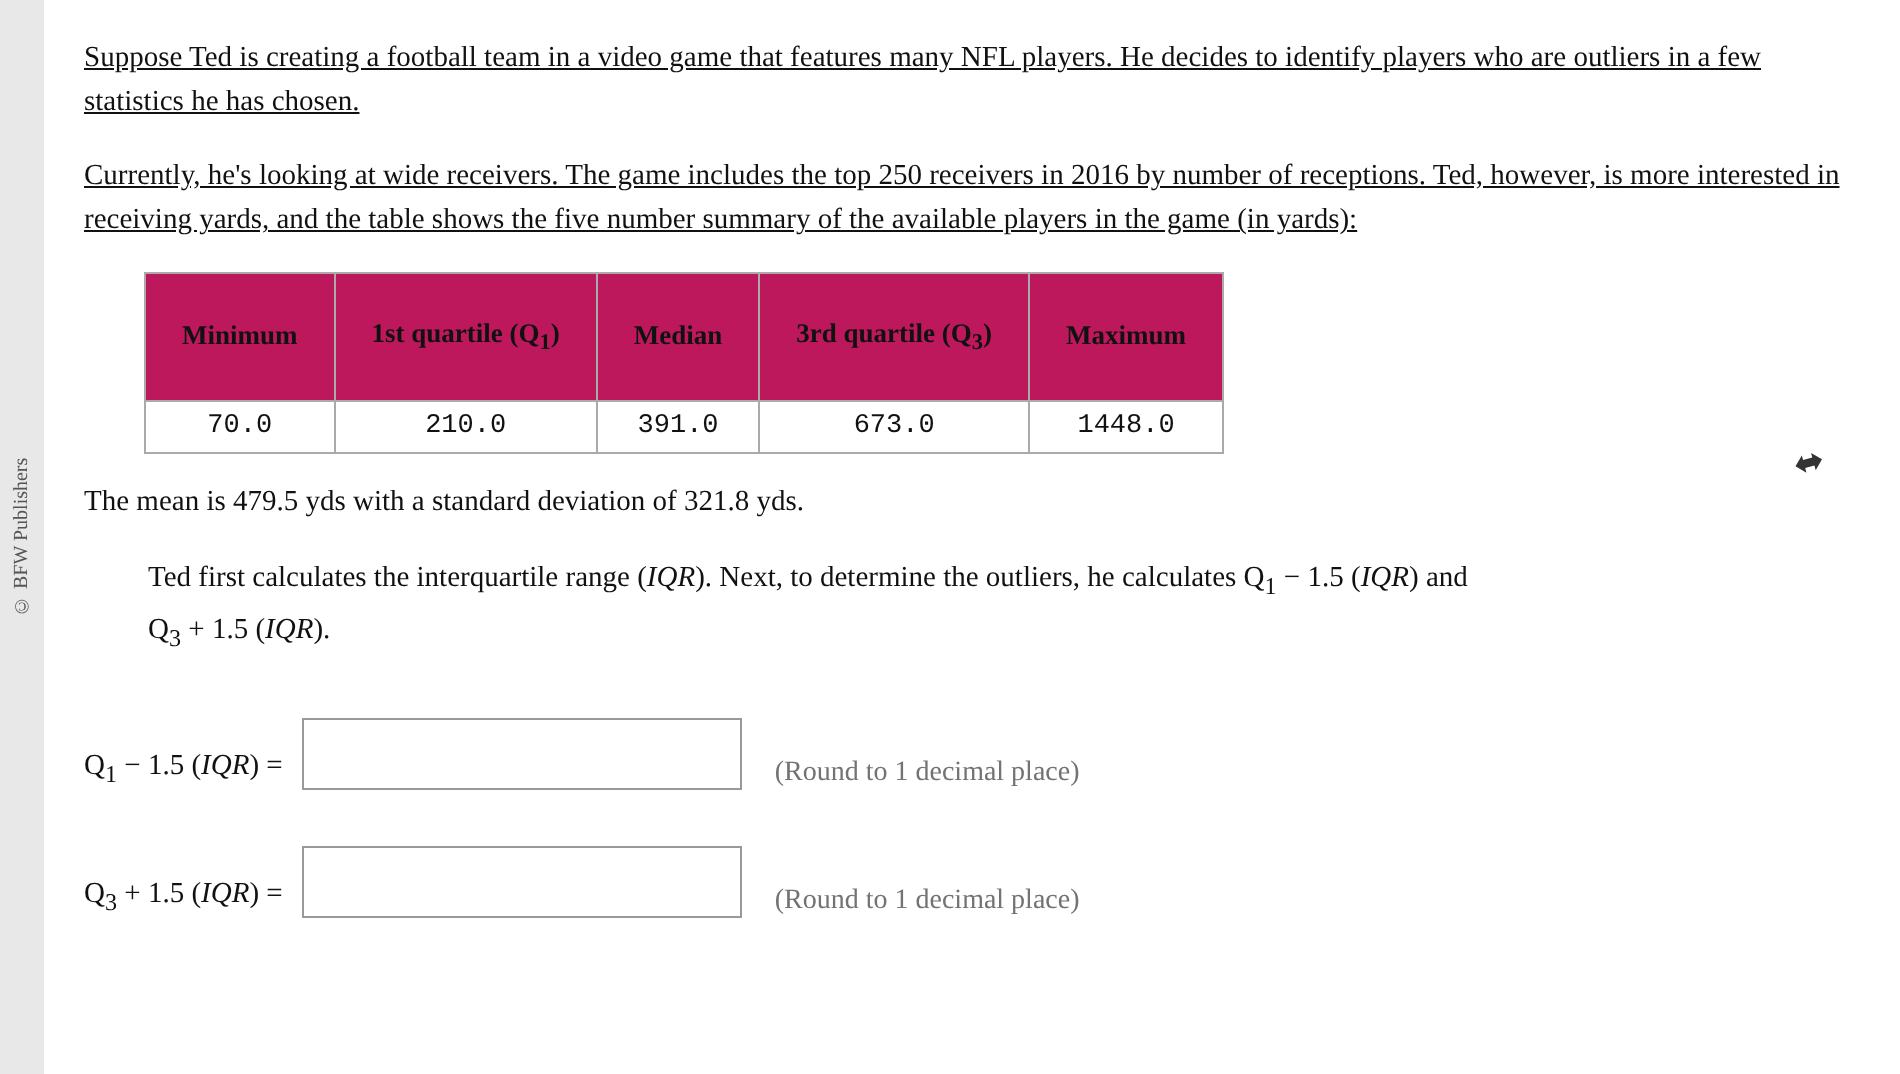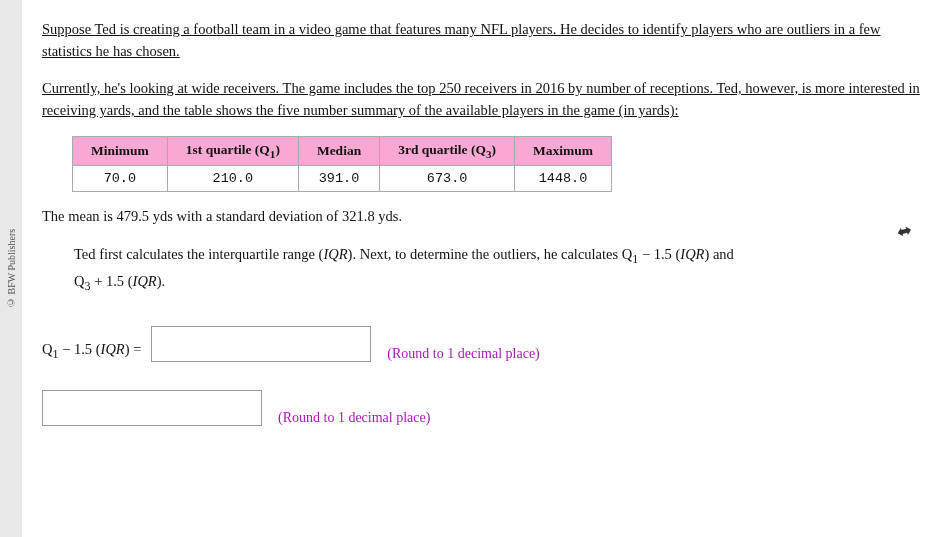--- a/index.html
+++ b/index.html
@@ -52,24 +52,24 @@
       margin: 12px 0 14px 30px;
     }
 
     table {
       border-collapse: collapse;
       font-size: 14px;
     }
 
     table th {
       border: 1px solid #aaa;
-      padding: 5px 18px;
+      padding: 22px 18px;
       font-weight: bold;
       text-align: center;
-      background: #f9a8d4;
+      background: #be185d;
       font-size: 13.5px;
     }
 
     table td {
       border: 1px solid #aaa;
       padding: 5px 18px;
       text-align: center;
       background: #fff;
       font-size: 13.5px;
       font-family: Liberation Mono, monospace;
@@ -119,21 +119,21 @@
       border: 1px solid #999;
       width: 220px;
       height: 36px;
       background: #fff;
       margin-right: 16px;
       display: inline-block;
     }
 
     .round-note {
       font-size: 14px;
-      color: #a21caf;
+      color: #737373;
     }
 
     .italic {
       font-style: italic;
     }
   </style>
 </head>
 <body>
 
 <div class="sidebar-label">
@@ -187,17 +187,20 @@
 
   <div class="input-row">
     <span class="input-label">
       Q<sub>1</sub> − 1.5 (<span class="italic">IQR</span>) =
     </span>
     <div class="answer-box"></div>
     <span class="round-note">(Round to 1 decimal place)</span>
   </div>
 
   <div class="input-row">
+    <span class="input-label">
+      Q<sub>3</sub> + 1.5 (<span class="italic">IQR</span>) =
+    </span>
     <div class="answer-box"></div>
     <span class="round-note">(Round to 1 decimal place)</span>
   </div>
 
 </div>
 
 </body></html>

